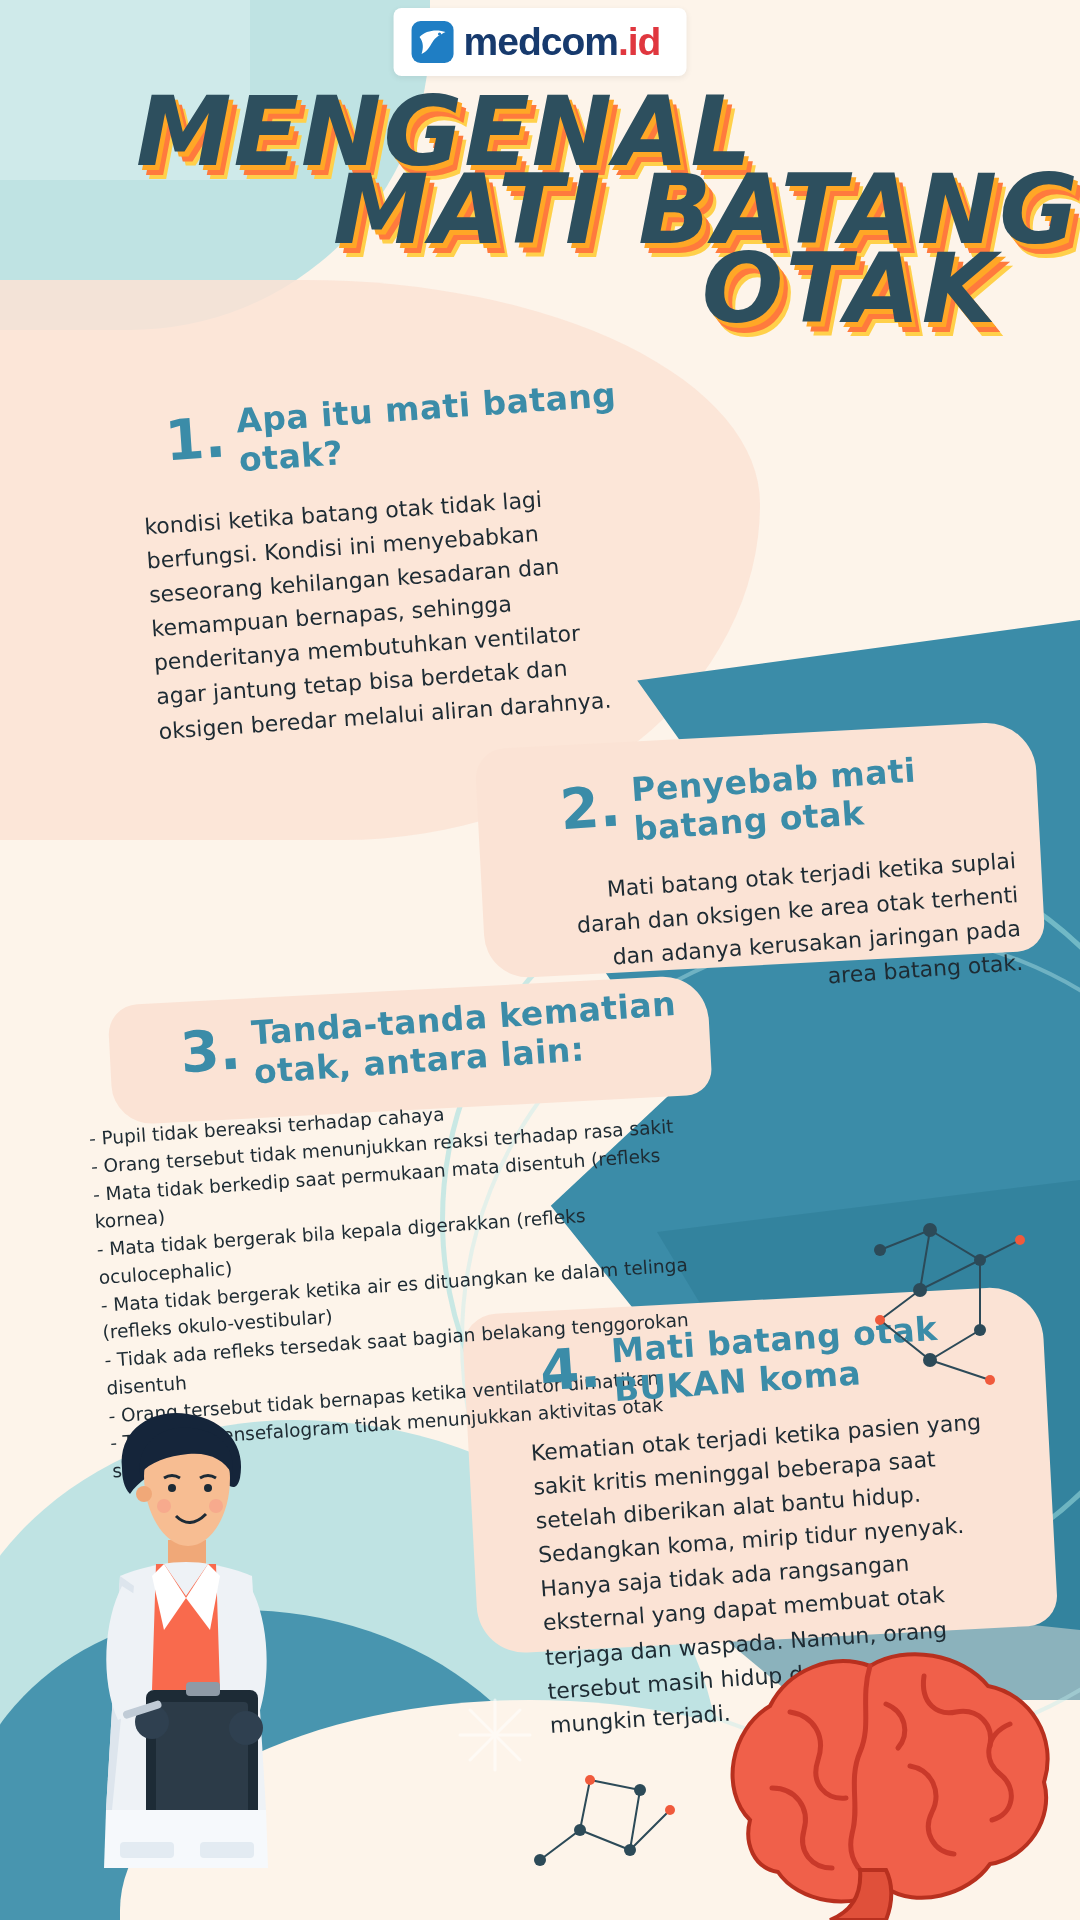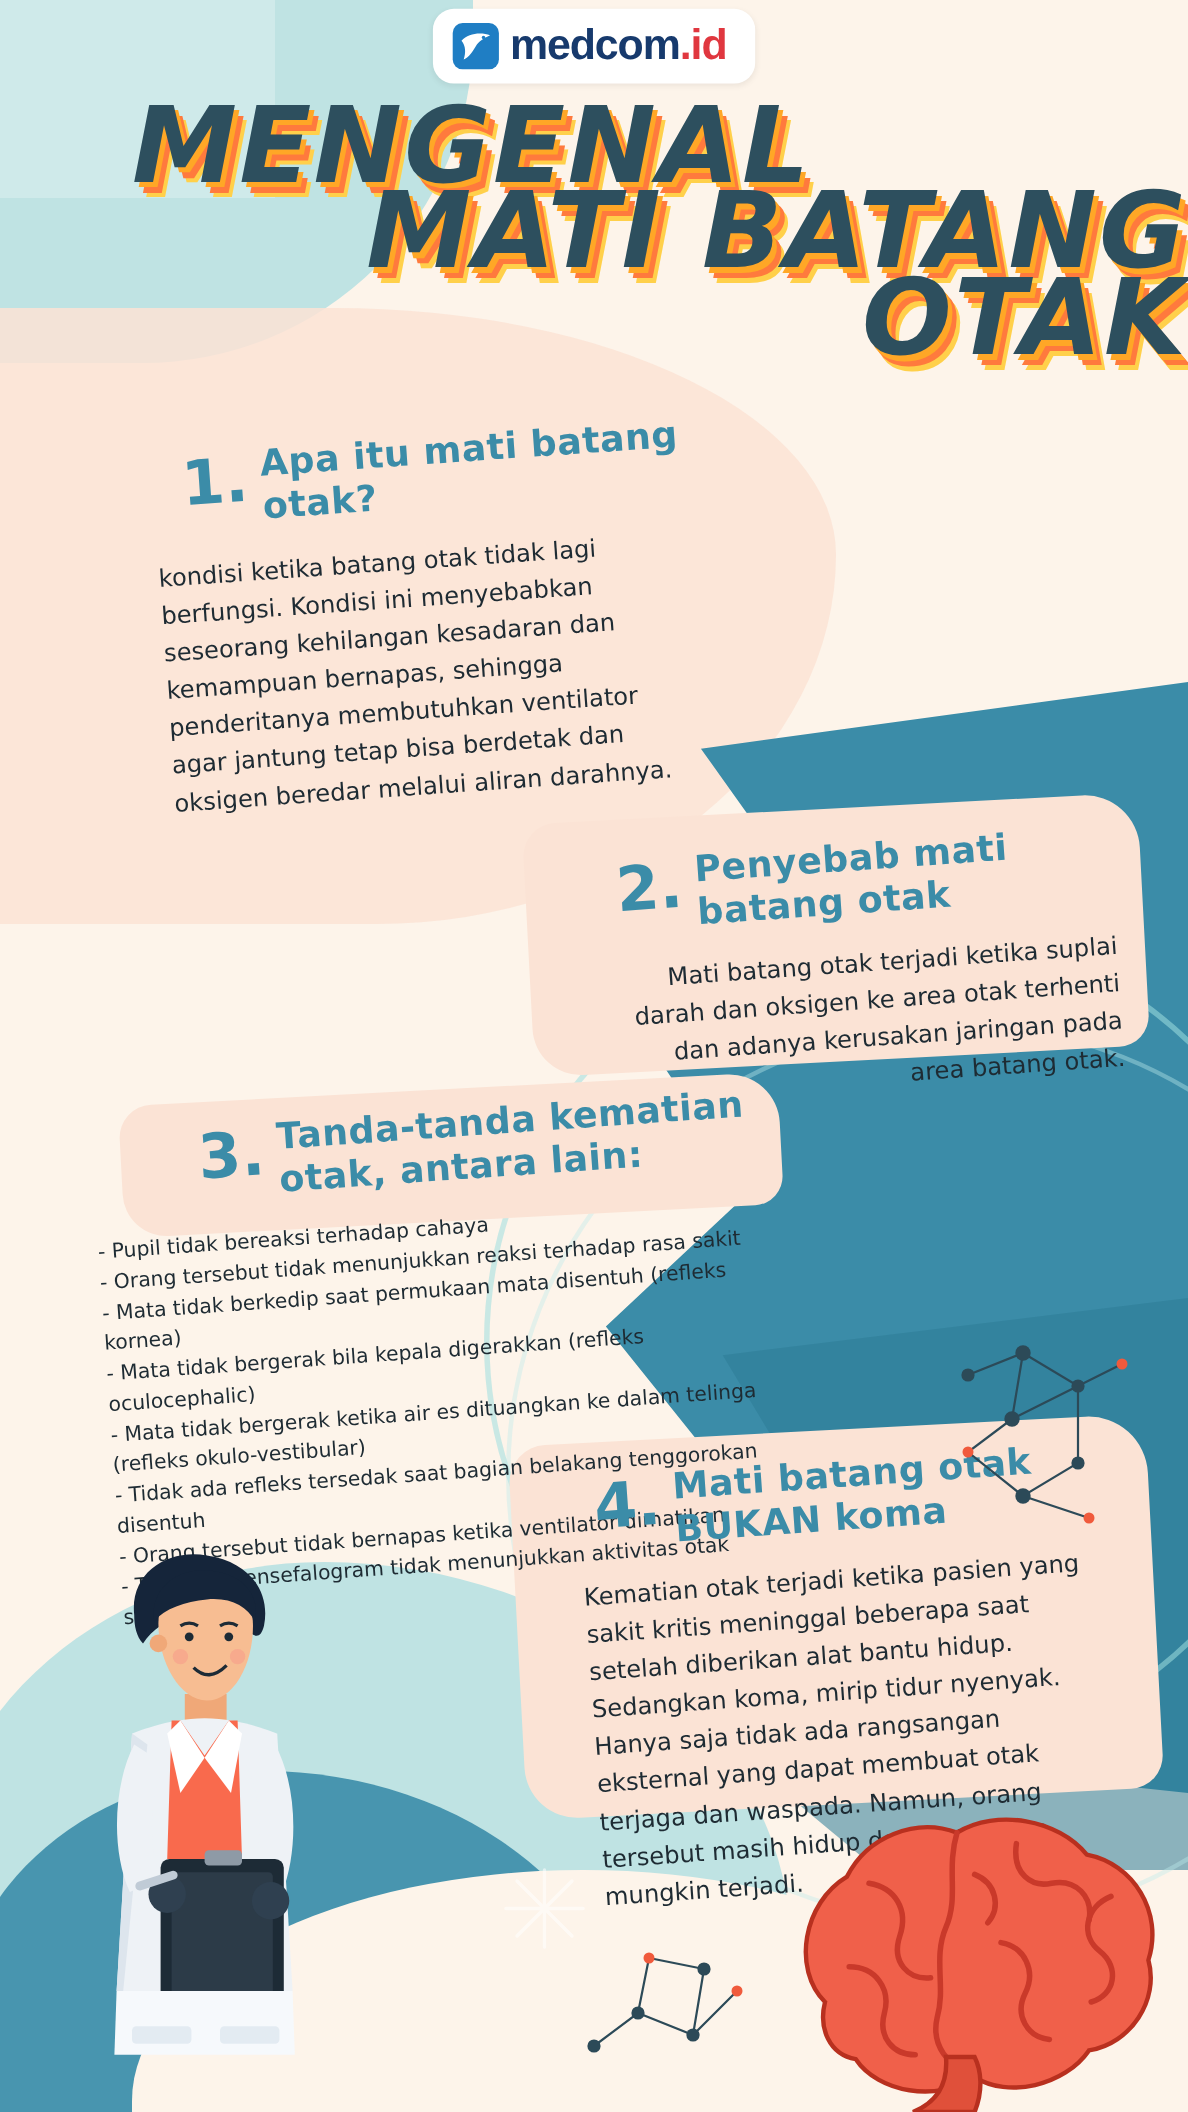--- a/index.html
+++ b/index.html
@@ -59,21 +59,21 @@
   }
   .bg-bottom-cream {
     position: absolute; left: 120px; bottom: -80px; width: 820px; height: 300px;
     background: #fdf4ea;
     border-radius: 50% 50% 0 0 / 70% 70% 0 0;
   }
 
   
   .logo-wrap {
     position: absolute; left: 50%; top: 8px; transform: translateX(-50%);
-    background: #ffffff; border-radius: 19px;
+    background: #ffffff; border-radius: 8px;
     padding: 12px 26px 12px 18px;
     display: flex; align-items: center; gap: 10px;
     box-shadow: 0 2px 6px rgba(0,0,0,.07);
     z-index: 40;
   }
   .logo-mark {
     width: 42px; height: 42px; border-radius: 9px;
     background: #1f7ec4; position: relative; flex: 0 0 auto;
   }
   .logo-mark .bird {
@@ -91,23 +91,23 @@
   }
   .title-line {
     font-family: "DejaVu Sans", sans-serif;
     font-weight: bold;
     font-style: italic;
     letter-spacing: 2px;
     line-height: .88;
     color: #2d4f5e;
     -webkit-text-stroke: 0;
   }
-  .tl1 { font-size: 96px; text-align: left; padding-left: 120px; }
+  .tl1 { font-size: 96px; text-align: left; padding-left: 120px; margin-left: 16px; }
   .tl2 { font-size: 96px; text-align: right; padding-left: 200px; margin-top: -6px; }
-  .tl3 { font-size: 96px; text-align: right; padding-left: 620px; margin-top: -6px; }
+  .tl3 { font-size: 96px; text-align: center; padding-left: 620px; margin-top: -6px; }
   .title-line span {
     display: inline-block;
     text-shadow:
       4px 5px 0 #ffa726,
       8px 10px 0 #ff7a3d,
       11px 14px 0 #ffd04a;
   }
 
   
   .section { position: absolute; z-index: 20; }

